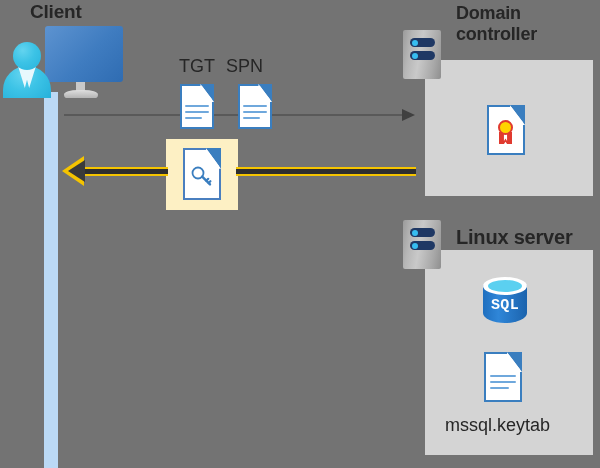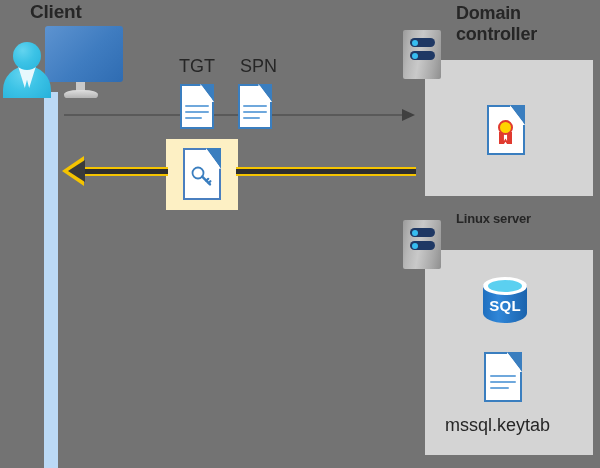--- a/index.html
+++ b/index.html
@@ -22,21 +22,21 @@
   .title {
     position: absolute;
     font-weight: bold;
     color: #262626;
     line-height: 1.15;
     letter-spacing: -0.2px;
     white-space: pre-line;
   }
   #client-title  { left: 30px;  top: 1px;  font-size: 19px; }
   #dc-title      { left: 456px; top: 3px;  font-size: 18px; width: 140px;}
-  #linux-title   { left: 456px; top: 212px; font-size: 13px; }
+  #linux-title   { left: 456px; top: 226px; font-size: 20px; }
 
   
   .panel {
     position: absolute;
     background: #d4d4d4;
   }
   #dc-panel    { left: 425px; top: 60px;  width: 168px; height: 136px; }
   #linux-panel { left: 425px; top: 250px; width: 168px; height: 205px; }
 
   
@@ -237,21 +237,21 @@
   #doc-tgt { left: 180px; top: 84px; width: 34px; height: 45px; }
   #doc-spn { left: 238px; top: 84px; width: 34px; height: 45px; }
   #doc-keytab { left: 484px; top: 352px; width: 38px; height: 50px; }
 
   .doc-label {
     position: absolute;
     font-size: 18px;
     color: #262626;
   }
   #label-tgt { left: 179px; top: 56px; }
-  #label-spn { left: 240px; top: 56px; }
+  #label-spn { left: 226px; top: 56px; }
   #label-keytab {
     position: absolute;
     left: 445px;
     top: 415px;
     width: 168px;
     text-align: left;
     font-size: 18px;
     color: #262626;
   }
 
@@ -291,20 +291,21 @@
     clip-path: polygon(0 0, 38% 0, 38% 75%, 50% 55%, 62% 75%, 62% 0, 100% 0, 100% 100%, 62% 100%, 50% 82%, 38% 100%, 0 100%);
   }
 
   
   #sql-icon {
     position: absolute;
     left: 483px;
     top: 277px;
     width: 44px;
     height: 52px;
+    font-family: Liberation Mono, monospace;
   }
   #sql-body {
     position: absolute;
     left: 0; top: 8px;
     width: 44px; height: 38px;
     background: linear-gradient(90deg,#1f6fbf 0%, #2f86d8 35%, #1b63ad 100%);
     border-radius: 0 0 22px 22px / 0 0 10px 10px;
   }
   #sql-top-outer {
     position: absolute;

